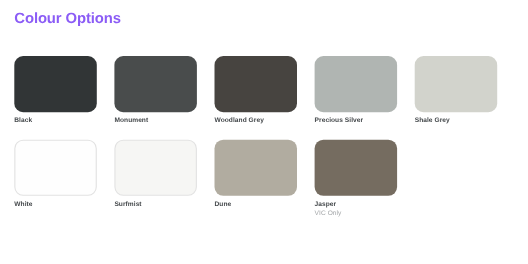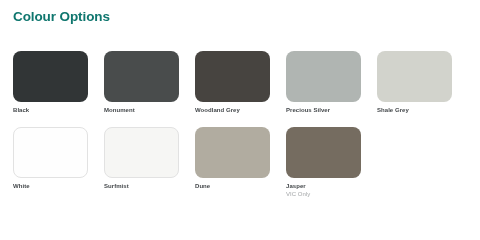--- a/index.html
+++ b/index.html
@@ -19,21 +19,21 @@
     height: 214px;
     box-sizing: border-box;
     padding: 0;
   }
   .page-title {
     position: absolute;
     left: 13px;
     top: 9px;
     font-size: 13.5px;
     font-weight: bold;
-    color: #0f766e;
+    color: #8b5cf6;
     letter-spacing: -0.1px;
     line-height: 16px;
     white-space: nowrap;
   }
   .swatch-grid {
     position: absolute;
     left: 13px;
     top: 51px;
     width: 460px;
     display: grid;

